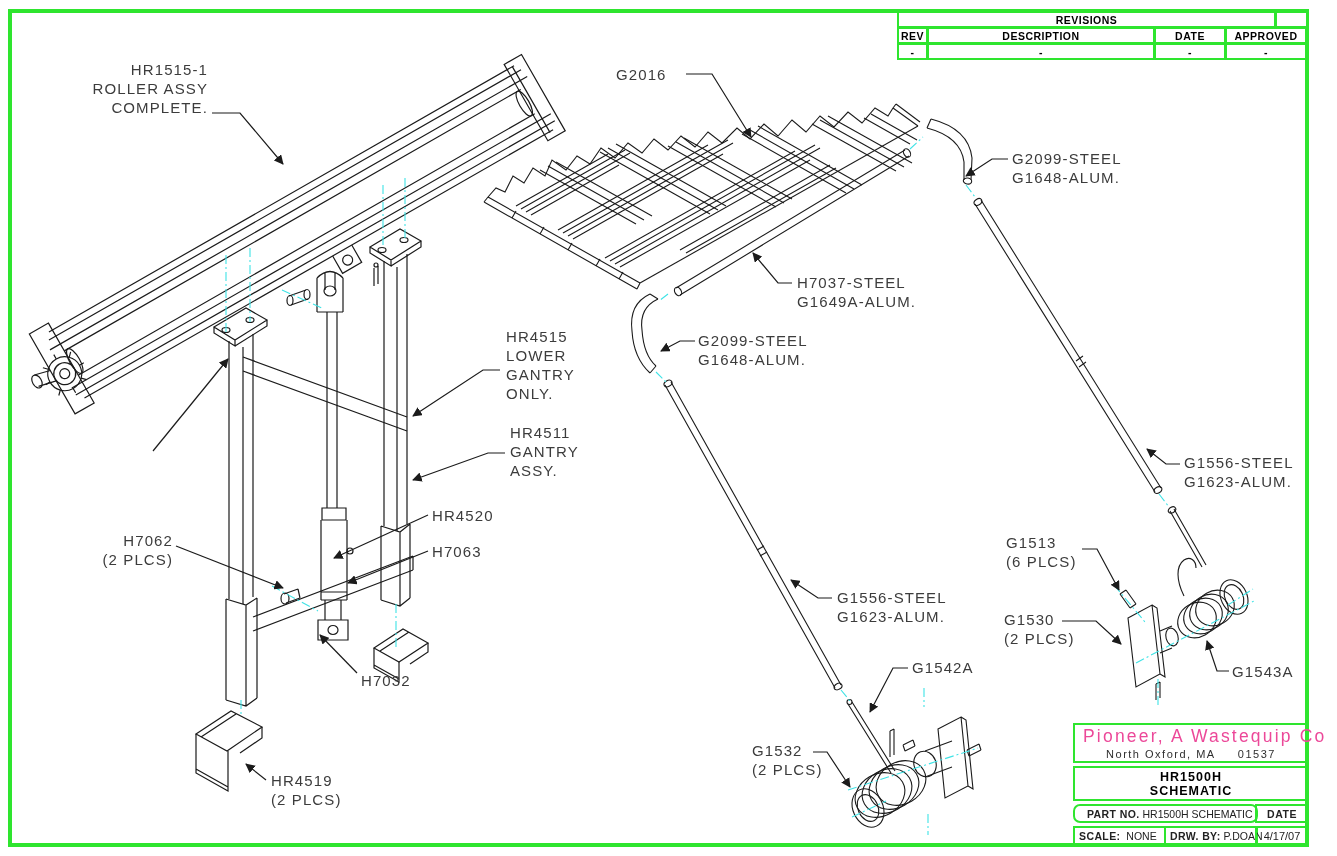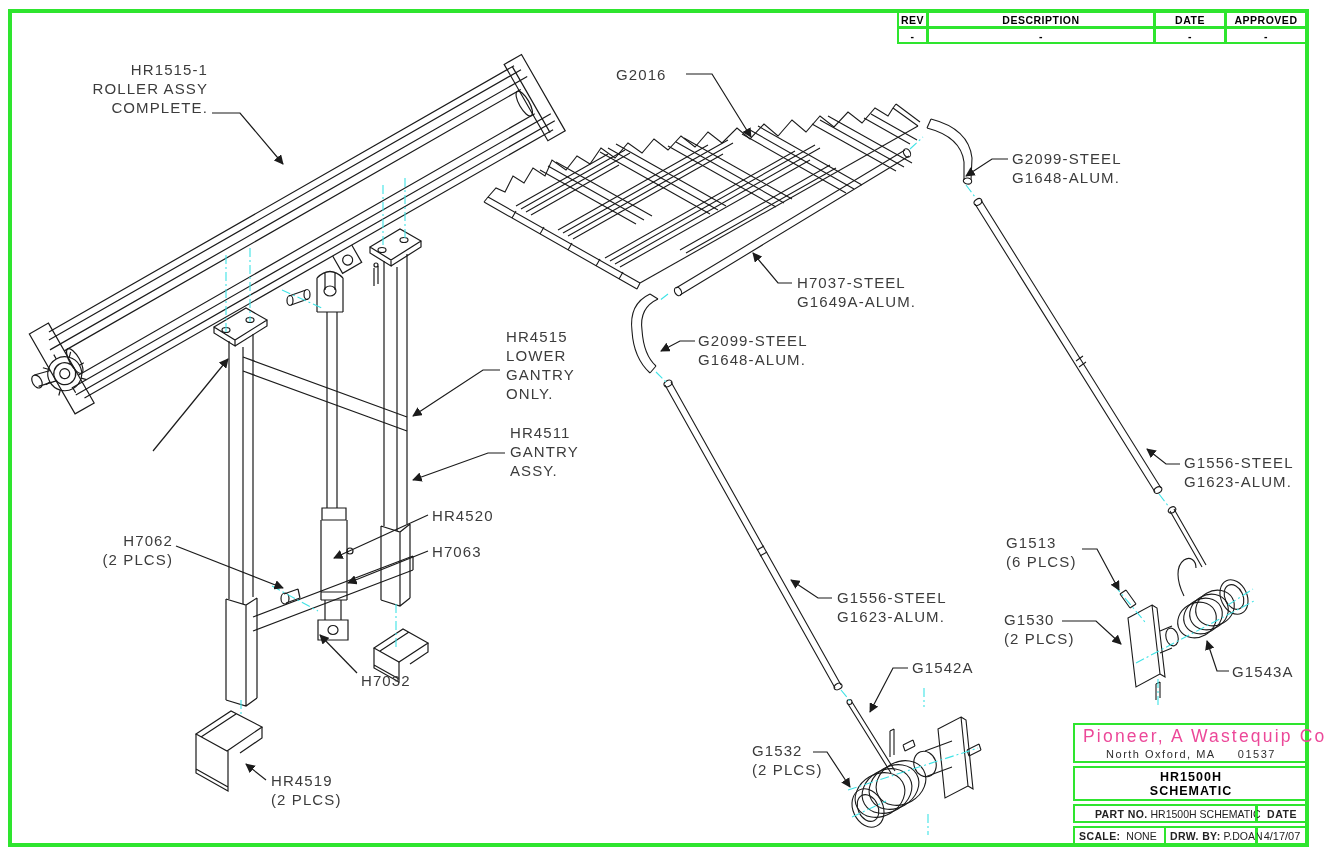--- a/index.html
+++ b/index.html
@@ -34,21 +34,21 @@
       background:transparent;color:#222;}
   .tb-company{left:1073px;top:723px;width:236px;height:40px;}
   .company-name{position:absolute;left:8px;top:1px;font-size:17.5px;letter-spacing:2.2px;
       white-space:nowrap;color:#ec4899;}
   .company-addr{position:absolute;left:0;top:23px;width:100%;text-align:center;
       font-size:11px;letter-spacing:1.5px;white-space:pre;color:#2e2e2e;}
   .tb-title{left:1073px;top:766px;width:236px;height:35px;
       display:flex;flex-direction:column;align-items:center;justify-content:center;}
   .tb-title div{font-size:12.5px;font-weight:bold;letter-spacing:1px;line-height:14px;color:#000;}
   .tb-part{left:1073px;top:804px;width:185px;height:19px;display:flex;align-items:center;
-      font-size:10.5px;padding-left:20px;white-space:pre;}
+      font-size:10.5px;padding-left:12px;white-space:pre;border-radius:7px;}
   .tb-datelabel{left:1255px;top:804px;width:54px;height:19px;display:flex;align-items:center;
       justify-content:center;font-size:10.5px;font-weight:bold;letter-spacing:.5px;}
   .tb-scale{left:1073px;top:826px;width:93px;height:19px;display:flex;align-items:center;
       font-size:10.5px;padding-left:4px;white-space:pre;}
   .tb-drw{left:1164px;top:826px;width:94px;height:19px;display:flex;align-items:center;
       font-size:10.5px;padding-left:4px;white-space:pre;}
   .tb-datev{left:1255px;top:826px;width:54px;height:19px;display:flex;align-items:center;
       justify-content:center;font-size:11px;}
   .b{font-weight:bold;letter-spacing:.4px;}
   .v{font-weight:normal;color:#222;}
@@ -277,20 +277,24 @@
   <div class="lbl r" style="left:83px;top:531px;width:90px;">H7062
 (2 PLCS)</div>
   <div class="lbl" style="left:432px;top:506px;">HR4520</div>
   <div class="lbl" style="left:432px;top:542px;">H7063</div>
   <div class="lbl" style="left:361px;top:671px;">H7032</div>
   <div class="lbl" style="left:271px;top:771px;">HR4519
 (2 PLCS)</div>
 
   <div class="rev">
     <div class="row">
+      <div class="cell title-main">REVISIONS</div>
+      <div class="cell title-spare"></div>
+    </div>
+    <div class="row">
       <div class="cell c0">REV</div>
       <div class="cell c1">DESCRIPTION</div>
       <div class="cell c2">DATE</div>
       <div class="cell c3">APPROVED</div>
     </div>
     <div class="row">
       <div class="cell c0 data">-</div>
       <div class="cell c1 data">-</div>
       <div class="cell c2 data">-</div>
       <div class="cell c3 data">-</div>

